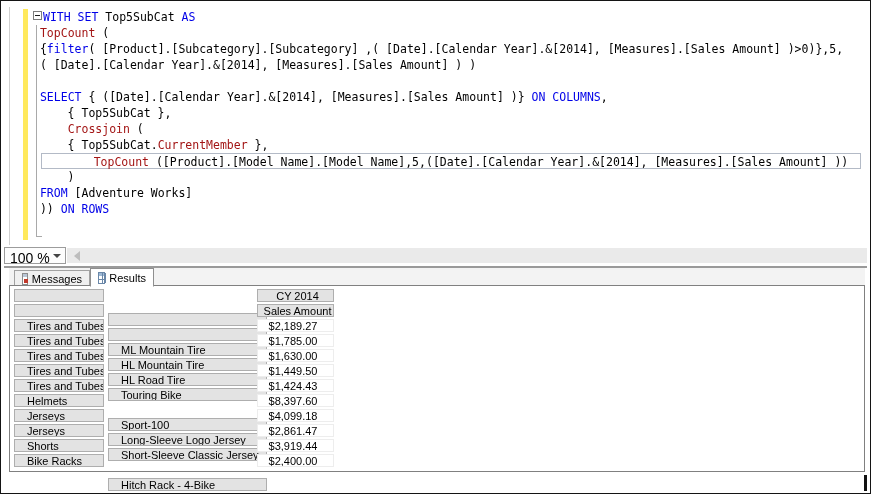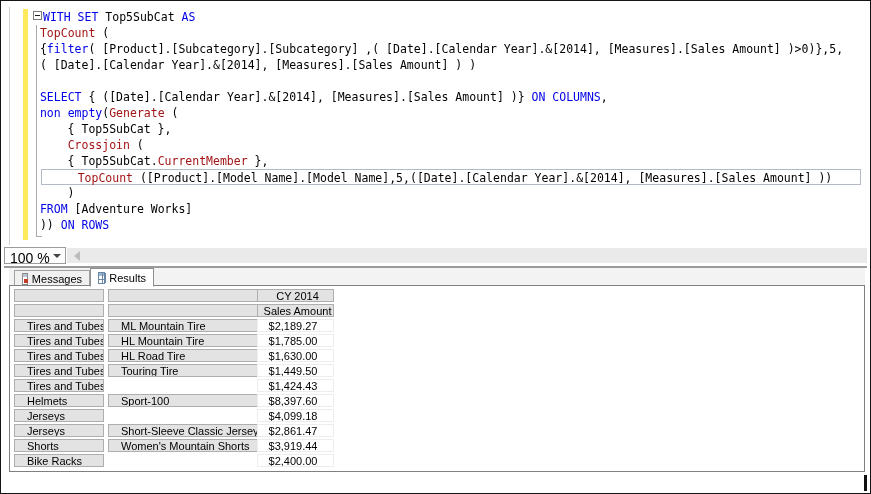--- a/index.html
+++ b/index.html
@@ -29,21 +29,21 @@
   #code-area{
     position:absolute; left:23px; top:2px; right:2px;
     font-family:"DejaVu Sans Mono","Liberation Mono",monospace;
     font-size:11.5px; color:#000;
   }
   .code-line{
     height:16px; line-height:16px; white-space:pre; box-sizing:border-box;
   }
   .code-line.boxed{
     border:1px solid #b3bac6; margin-left:8px; margin-right:4px;
-    text-indent:-7px; padding-left:8px;
+    text-indent:-7px; padding-left:24px;
   }
   .fold-box{
     display:inline-block; width:9px; height:9px; box-sizing:border-box;
     border:1px solid #7c7c7c; background:#fff; margin-right:1px;
     vertical-align:1px; position:relative;
   }
   .fold-box::after{
     content:""; position:absolute; left:1px; right:1px; top:3px;
     height:1px; background:#1d1d1d;
   }
@@ -125,21 +125,21 @@
     position:absolute; left:8px; top:284px; width:856px; height:187px;
     box-sizing:border-box; border:1px solid #808080; background:#fff; z-index:2;
   }
   #grid{position:absolute; left:0; top:3px; right:0;}
   .grid-row{position:relative; height:15px;}
   .gcell{
     position:absolute; top:0; height:13px; box-sizing:border-box;
     font-size:11px; line-height:12px; overflow:hidden; white-space:nowrap;
   }
   .gcell.c0{left:4px;  width:90px;}
-  .gcell.c1{left:98px; width:159px;}
+  .gcell.c1{left:98px; width:159px;margin-top:24px;}
   .gcell.c2{left:247px;width:77px;}
   .gcell.gray{
     background:#e3e3e3; border:1px solid #aeaeae; color:#000;
     padding-left:12px;
   }
   .gcell.gray.center{text-align:center; padding-left:4px;}
   .gcell.value{
     background:#fff; border:1px solid #ededed; text-align:center;
     padding-right:5px; color:#000;
   }
@@ -158,21 +158,20 @@
     <div id="change-bar"></div>
     <div id="fold-line"></div>
     <div id="fold-tick"></div>
     <div id="code-area">
         <div class="code-line"><span class="fold-box"></span><span class="c-k">WITH SET</span><span class="c-p"> Top5SubCat </span><span class="c-k">AS</span></div>
         <div class="code-line"><span class="c-p"> </span><span class="c-f">TopCount</span><span class="c-p"> (</span></div>
         <div class="code-line"><span class="c-p"> {</span><span class="c-k">filter</span><span class="c-p">( [Product].[Subcategory].[Subcategory] ,( [Date].[Calendar Year].&amp;[2014], [Measures].[Sales Amount] )&gt;0)},5,</span></div>
         <div class="code-line"><span class="c-p"> ( [Date].[Calendar Year].&amp;[2014], [Measures].[Sales Amount] ) )</span></div>
         <div class="code-line"></div>
         <div class="code-line"><span class="c-p"> </span><span class="c-k">SELECT</span><span class="c-p"> { ([Date].[Calendar Year].&amp;[2014], [Measures].[Sales Amount] )} </span><span class="c-k">ON COLUMNS</span><span class="c-p">,</span></div>
-        <div class="code-line"><span class="c-p"> </span><span class="c-k">non empty</span><span class="c-p">(</span><span class="c-f">Generate</span><span class="c-p"> (</span></div>
         <div class="code-line"><span class="c-p">     { Top5SubCat },</span></div>
         <div class="code-line"><span class="c-p">     </span><span class="c-f">Crossjoin</span><span class="c-p"> (</span></div>
         <div class="code-line"><span class="c-p">     { Top5SubCat.</span><span class="c-f">CurrentMember</span><span class="c-p"> },</span></div>
         <div class="code-line boxed"><span class="c-p">     </span><span class="c-f">TopCount</span><span class="c-p"> ([Product].[Model Name].[Model Name],5,([Date].[Calendar Year].&amp;[2014], [Measures].[Sales Amount] ))</span></div>
         <div class="code-line"><span class="c-p">     )</span></div>
         <div class="code-line"><span class="c-p"> </span><span class="c-k">FROM</span><span class="c-p"> [Adventure Works]</span></div>
         <div class="code-line"><span class="c-p"> )) </span><span class="c-k">ON ROWS</span></div>
       </div>
   </div>
 
@@ -223,47 +222,48 @@
           <div class="gcell c1 gray">HL Mountain Tire</div>
           <div class="gcell c2 value">$1,785.00</div>
         </div>
         <div class="grid-row">
           <div class="gcell c0 gray">Tires and Tubes</div>
           <div class="gcell c1 gray">HL Road Tire</div>
           <div class="gcell c2 value">$1,630.00</div>
         </div>
         <div class="grid-row">
           <div class="gcell c0 gray">Tires and Tubes</div>
-          <div class="gcell c1 gray">Touring Tire</div>
+          <div class="gcell c1 gray">Touring Bike</div>
           <div class="gcell c2 value">$1,449.50</div>
         </div>
         <div class="grid-row">
           <div class="gcell c0 gray">Tires and Tubes</div>
           <div class="gcell c2 value">$1,424.43</div>
         </div>
         <div class="grid-row">
           <div class="gcell c0 gray">Helmets</div>
           <div class="gcell c1 gray">Sport-100</div>
           <div class="gcell c2 value">$8,397.60</div>
         </div>
         <div class="grid-row">
           <div class="gcell c0 gray">Jerseys</div>
+          <div class="gcell c1 gray">Long-Sleeve Logo Jersey</div>
           <div class="gcell c2 value">$4,099.18</div>
         </div>
         <div class="grid-row">
           <div class="gcell c0 gray">Jerseys</div>
           <div class="gcell c1 gray">Short-Sleeve Classic Jersey</div>
           <div class="gcell c2 value">$2,861.47</div>
         </div>
         <div class="grid-row">
           <div class="gcell c0 gray">Shorts</div>
-          <div class="gcell c1 gray">Women's Mountain Shorts</div>
           <div class="gcell c2 value">$3,919.44</div>
         </div>
         <div class="grid-row">
           <div class="gcell c0 gray">Bike Racks</div>
+          <div class="gcell c1 gray">Hitch Rack - 4-Bike</div>
           <div class="gcell c2 value">$2,400.00</div>
         </div>
       </div>
   </div>
 
   <div id="caret-mark"></div>
 </div>
 
 </body></html>

